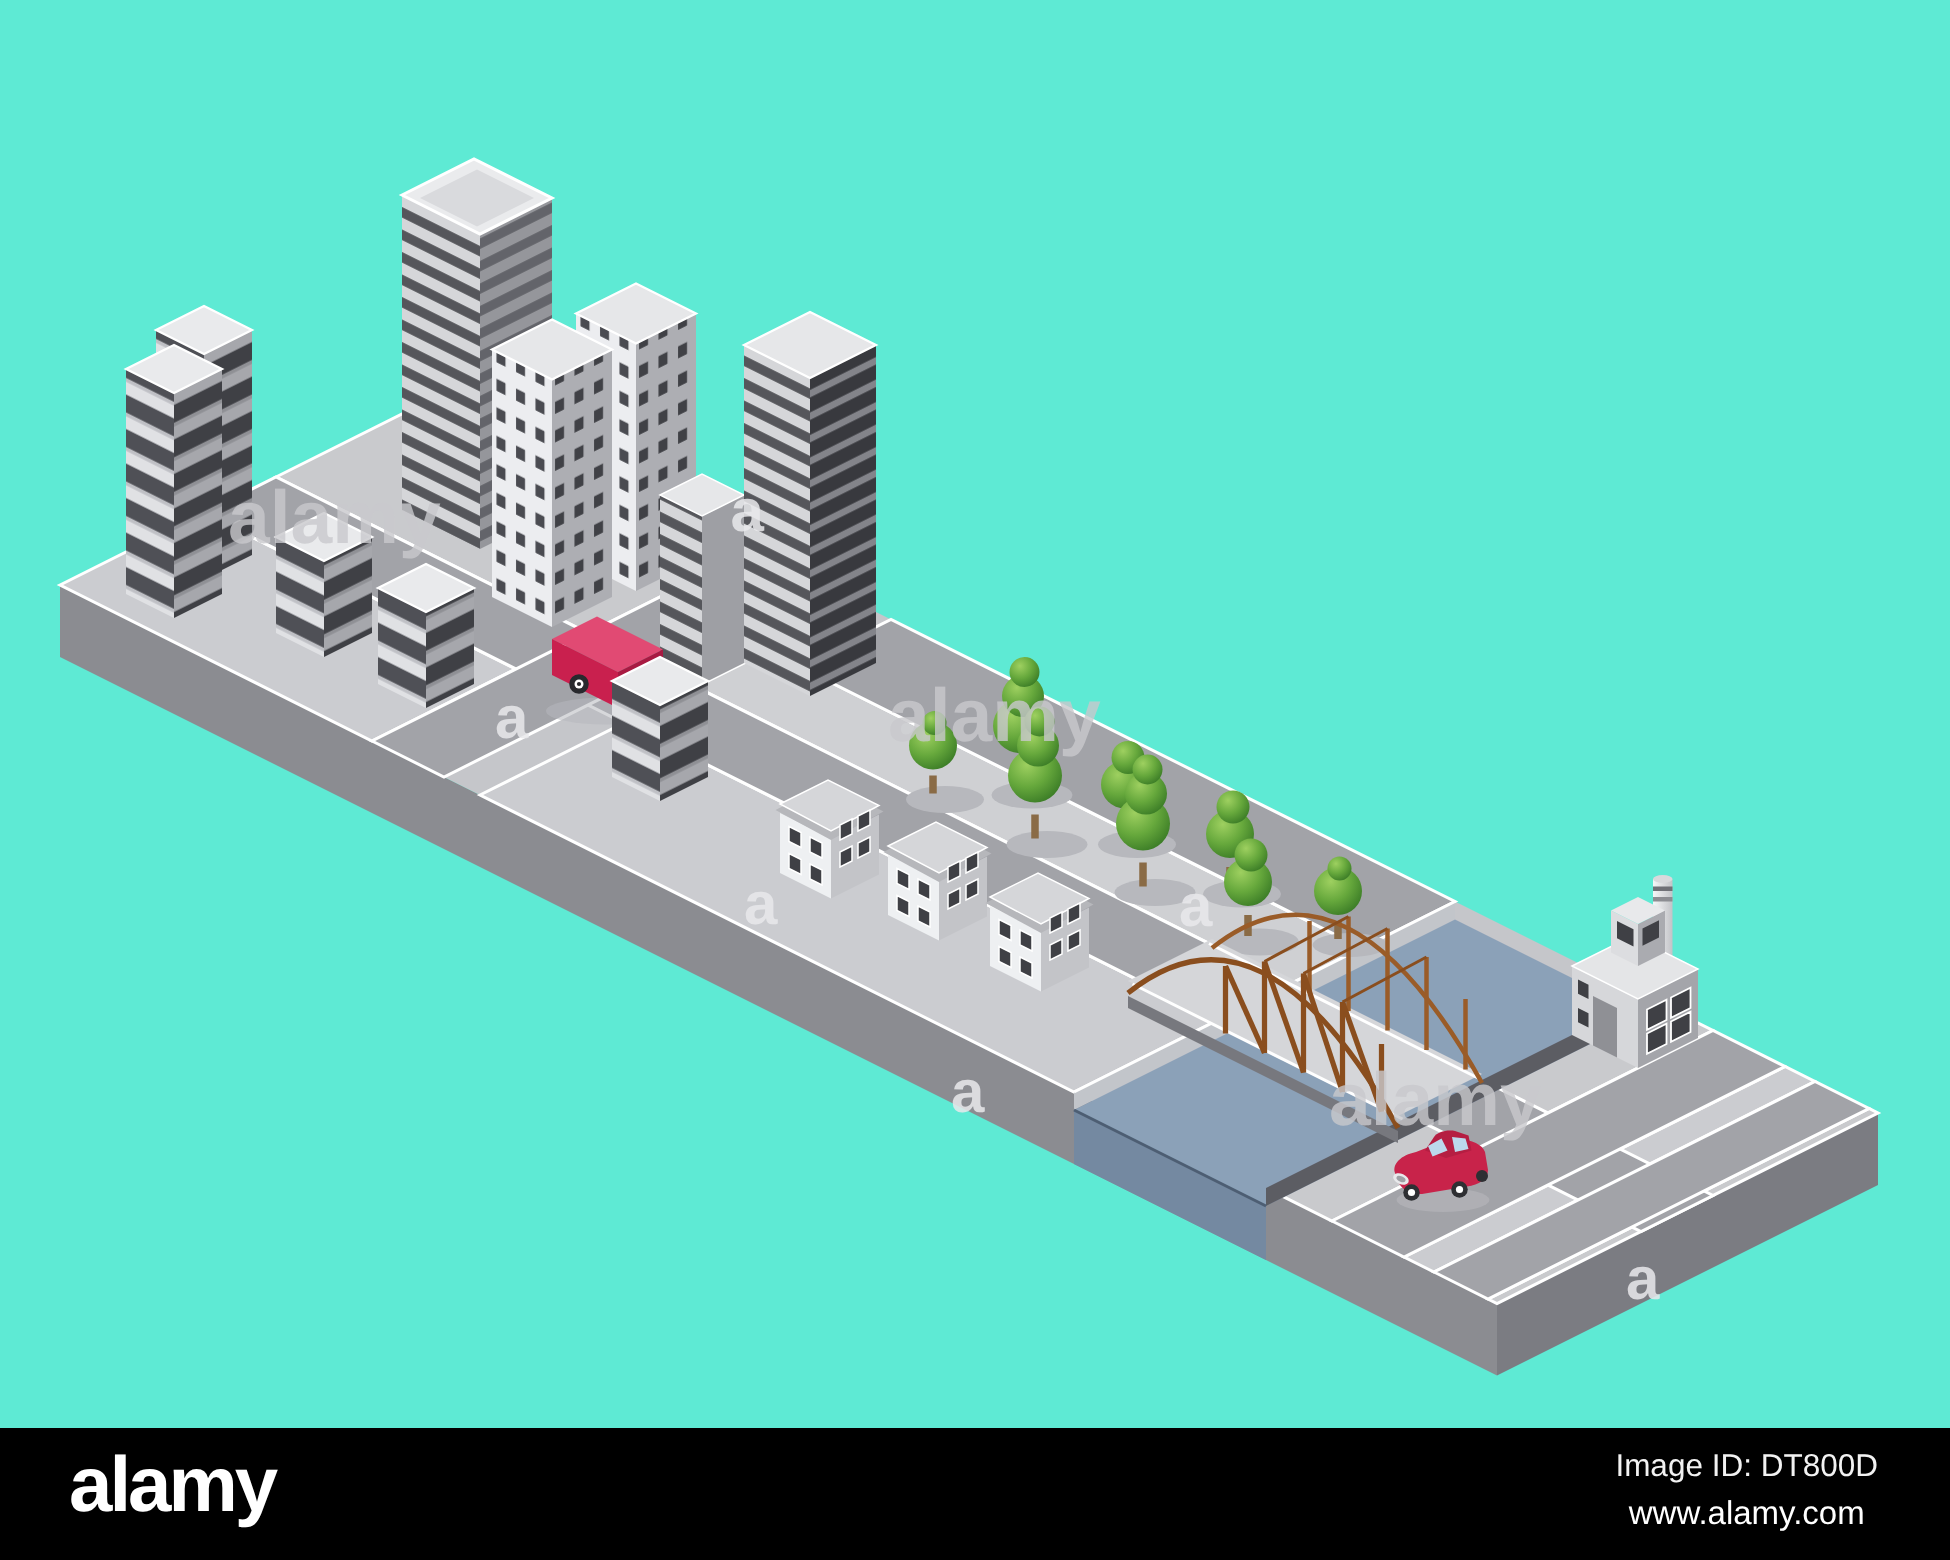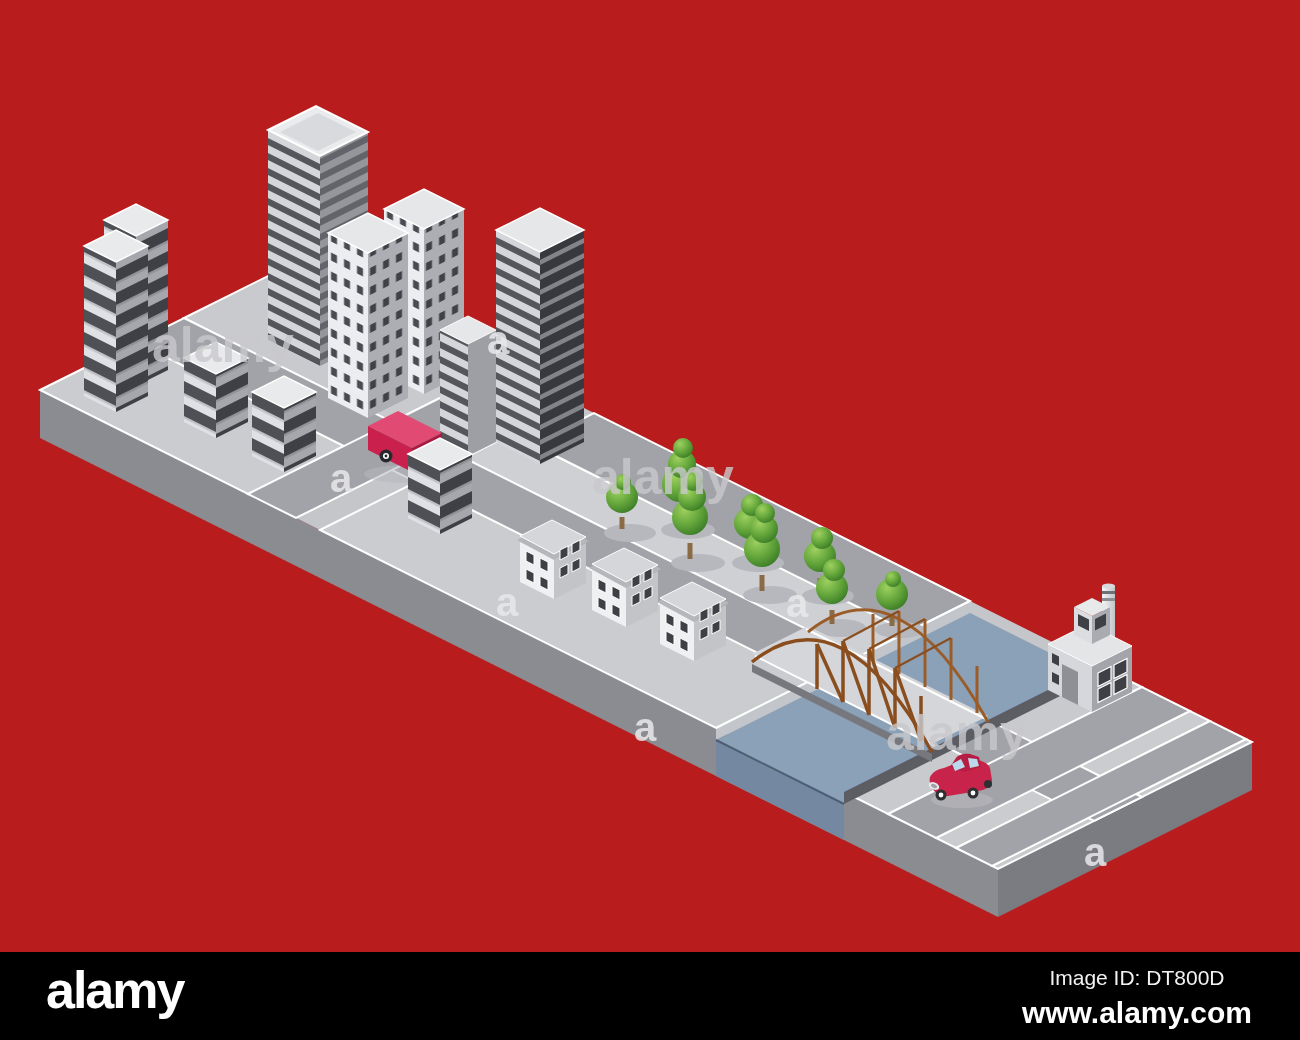--- a/index.html
+++ b/index.html
@@ -1,27 +1,27 @@
 <!DOCTYPE html>
 <html><head>
 <meta charset="utf-8">
 <style>
   html,body{margin:0;padding:0;background:#ffffff;}
-  .page{position:relative;width:1300px;height:1040px;background:#b91c1c;overflow:hidden;
+  .page{position:relative;width:1300px;height:1040px;background:#5eead4;overflow:hidden;
         font-family:"Liberation Sans", sans-serif;}
   .artwork{position:absolute;left:0;top:0;}
   .wm{font-family:"Liberation Sans", sans-serif;font-weight:bold;}
   .wm-big{font-size:50px;fill:#c9c9cd;opacity:0.8;}
   .wm-a{font-size:40px;fill:#e9e9ec;opacity:0.85;}
   .footer{position:absolute;left:0;top:952px;width:1300px;height:88px;background:#000000;}
   .footer .logo{position:absolute;left:46px;top:12px;color:#ffffff;font-weight:bold;
         font-size:52px;letter-spacing:-2px;line-height:1;}
   .footer .meta{position:absolute;right:48px;top:14px;text-align:center;color:#ffffff;}
   .footer .imgid{font-size:21px;font-weight:400;color:#f2f2f2;margin:0 0 6px 0;}
-  .footer .url{font-size:30px;font-weight:bold;margin:0;}
+  .footer .url{font-size:22px;font-weight:normal;margin:0;}
 </style>
 </head>
 <body>
 
 <div class="page">
 
 <svg class="artwork" width="1300" height="952" viewBox="0 0 1300 952">
   <defs>
     <pattern id="patStackL" width="40" height="23" patternUnits="userSpaceOnUse" patternTransform="matrix(1,0.5,0,1,0,0)">
       <rect width="40" height="23" fill="#e0e1e4"></rect>

